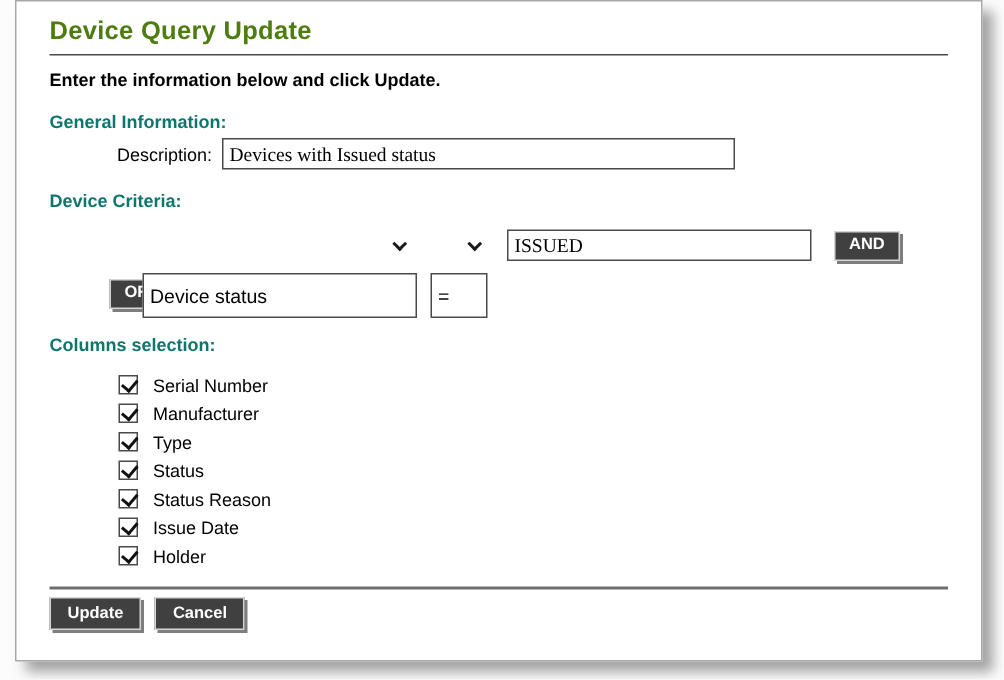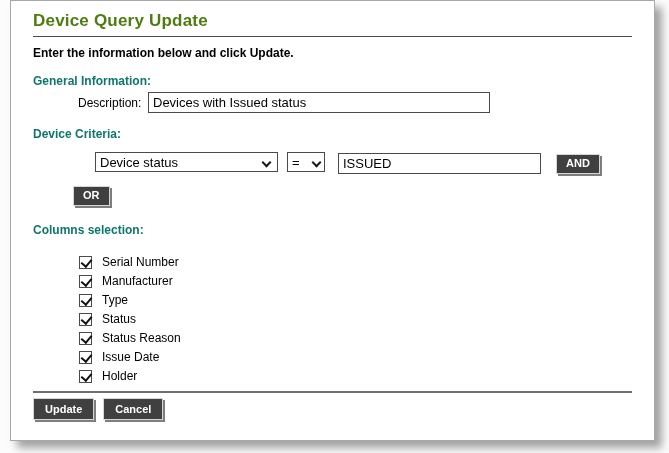--- a/index.html
+++ b/index.html
@@ -45,21 +45,21 @@
     display:flex;
     align-items:center;
     margin-left:45px;
     font-size:12px;
     color:#000;
   }
   .name-row { margin-top:14px; height:16px; }
   .desc-row { margin-top:4px; }
   .field-label { width:70px; flex:0 0 70px; }
   .text-input {
-    font-family:Liberation Sans, sans-serif;
+    font-family:Liberation Serif, serif;
     font-size:13px;
     color:#000;
     border:1px solid #4a4a4a;
     background:#fff;
     height:21px;
     padding:1px 4px;
     outline:none;
   }
   .desc-input { width:342px; }
 
@@ -71,26 +71,27 @@
     display:flex;
     align-items:center;
     height:23px;
   }
   .select-wrap { position:relative; display:inline-block; height:23px; }
   .select-wrap select {
     -webkit-appearance:none; -moz-appearance:none; appearance:none;
     font-family:"Liberation Sans", sans-serif;
     font-size:13px;
     color:#000;
-    height:20px;
+    height:30px;
     border:1px solid #4a4a4a;
     border-radius:0;
     background:#fff;
     padding:0 22px 0 4px;
     outline:none;
+    margin-top:30px;
   }
   .field-select select { width:183px; }
   .op-select select { width:38px; padding-right:18px; }
   .chevron {
     position:absolute;
     right:8px; top:7px;
     width:7px; height:7px;
     border-right:2px solid #1a1a1a;
     border-bottom:2px solid #1a1a1a;
     transform:rotate(45deg);
@@ -111,21 +112,21 @@
     box-shadow:2px 2px 0 #7e7e7e;
     padding:2px 9px 3px 9px;
     cursor:pointer;
     line-height:13px;
   }
   .and-btn { margin-left:15px; }
   .or-btn { margin-top:11px; margin-left:40px; display:inline-block; }
 
   .cols-heading { margin-top:17px; }
   .columns-list { margin-top:13px; margin-left:46px; }
-  .col-row { display:flex; align-items:flex-end; height:19px; }
+  .col-row { display:flex; align-items:flex-start; height:19px; }
   .cb {
     position:relative;
     width:13px; height:13px;
     border:1px solid #4a4a4a;
     background:#fff;
     display:inline-block;
     cursor:pointer;
     flex:0 0 13px;
   }
   .cb.checked::after {

